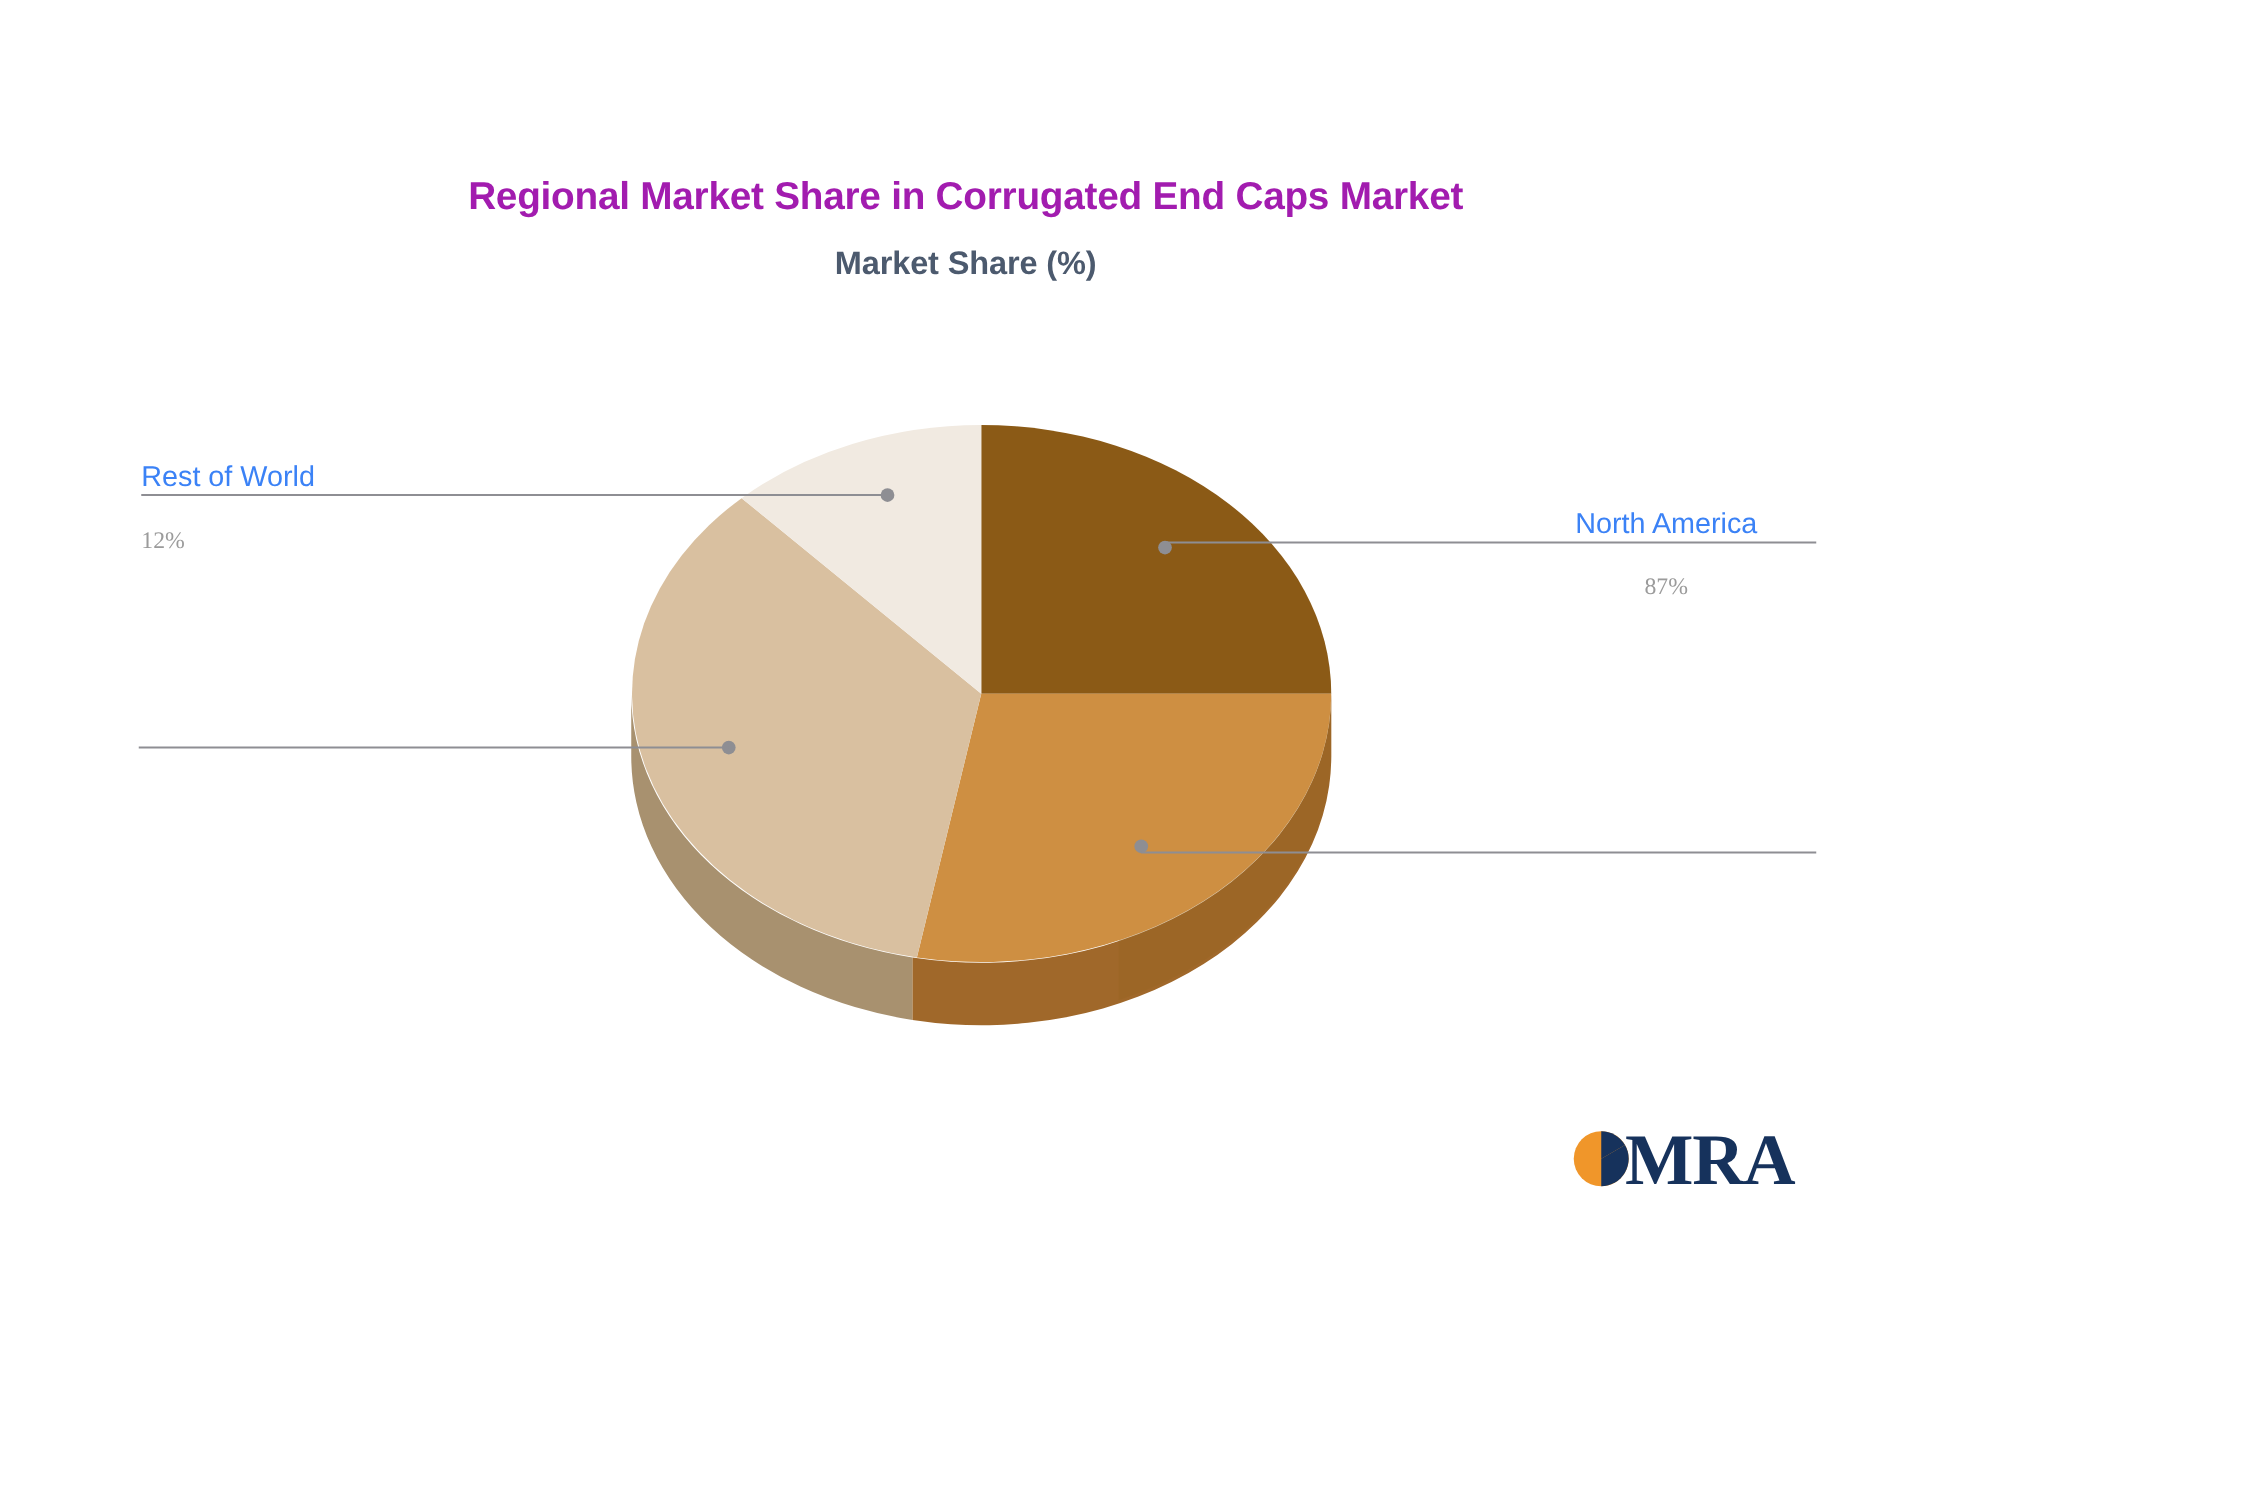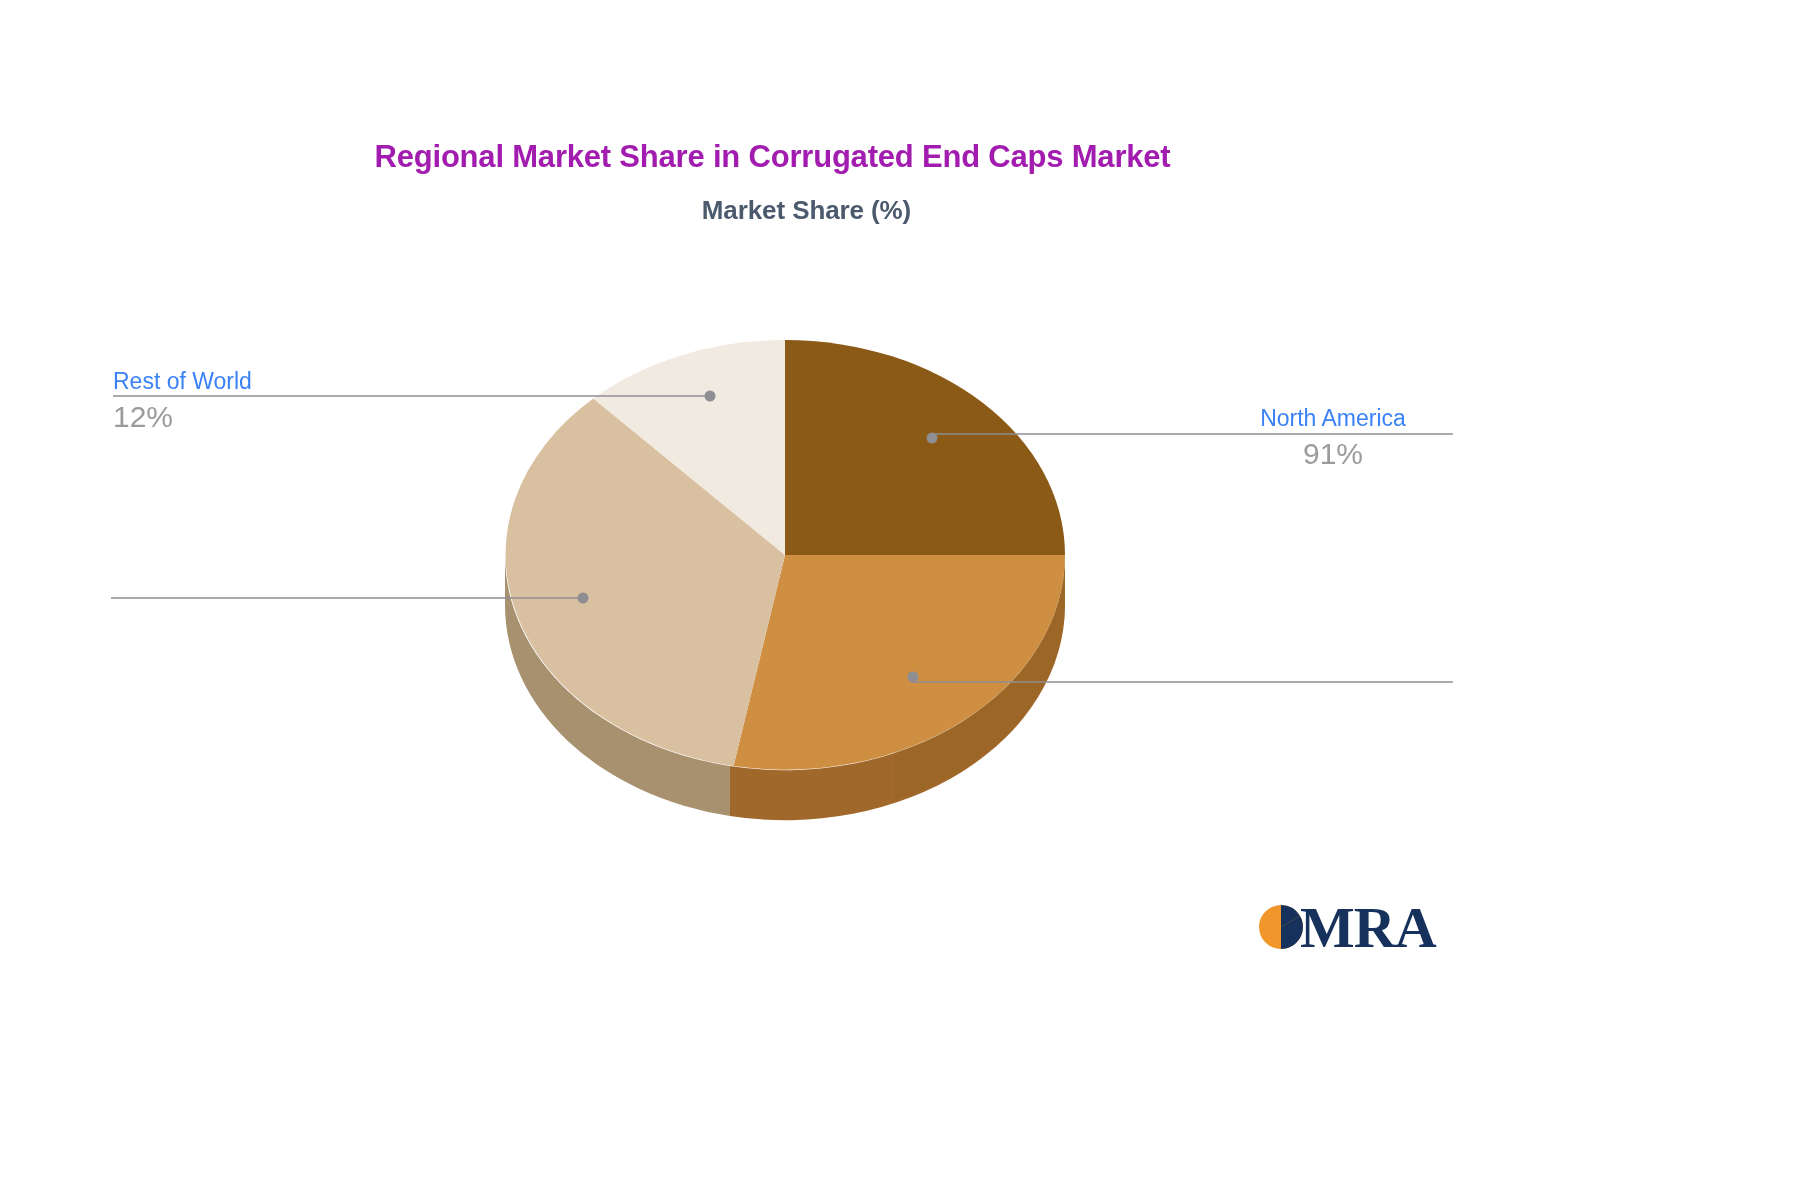--- a/index.html
+++ b/index.html
@@ -17,37 +17,36 @@
     position:absolute;left:0;top:139px;width:1545px;
     text-align:center;
     font-size:31px;font-weight:bold;color:#a21caf;
     letter-spacing:-0.2px;
   }
   .subtitle{
     position:absolute;left:0;top:195px;width:1545px;
     text-align:center;
     font-size:26px;font-weight:bold;color:#4c5a6e;
     letter-spacing:-0.1px;
-    padding-left:34px;
   }
 
   
   .pie-wrap{position:absolute;left:495px;top:320px;width:580px;height:510px;}
   .pie-svg{position:absolute;left:0;top:0;}
 
   .lbl-row{position:absolute;}
 
   
   #rw-block{left:113px;top:366px;width:240px;}
   #ap-block{left:111px;top:568px;width:240px;}
   #na-block{left:1213px;top:403px;width:240px;}
   #eu-block{left:1213px;top:651px;width:240px;}
 
   .lbl-line1{font-size:23px;color:#3b82f6;line-height:30px;}
-  .lbl-line2{font-size:30px;color:#9b9b9b;line-height:30px;margin-top:6px;}
+  .lbl-line2{font-size:19px;color:#9b9b9b;line-height:30px;margin-top:22px;font-family:Liberation Serif, serif;}
   .al-left{text-align:left;}
   .al-right{text-align:center;}
 
   
   .logo{position:absolute;left:1258px;top:898px;width:170px;height:62px;}
   .logo-mark{position:absolute;left:0;top:6px;}
   .logo-text{
     position:absolute;left:42px;top:-4px;
     font-family:"Liberation Serif", serif;
     font-size:58px;font-weight:bold;color:#16325c;
@@ -99,21 +98,21 @@
   </svg>
 
   <div class="lbl-row" id="rw-block">
     <div class="lbl-line1 al-left">Rest of World</div>
     <div class="lbl-line2 al-left">12%</div>
   </div>
 
 
   <div class="lbl-row" id="na-block">
     <div class="lbl-line1 al-right">North America</div>
-    <div class="lbl-line2 al-right">91%</div>
+    <div class="lbl-line2 al-right">87%</div>
   </div>
 
 
   <div class="logo">
     <svg class="logo-mark" width="46" height="46" viewBox="0 0 46 46">
       <circle cx="23" cy="23" r="22" fill="#F0962A"></circle>
       <path d="M 23 23 L 23 1 A 22 22 0 0 1 42 12 Z" fill="#16325C"></path>
       <path d="M 23 23 L 42 12 A 22 22 0 0 1 23 45 Z" fill="#16325C"></path>
     </svg>
     <div class="logo-text">MRA</div>

